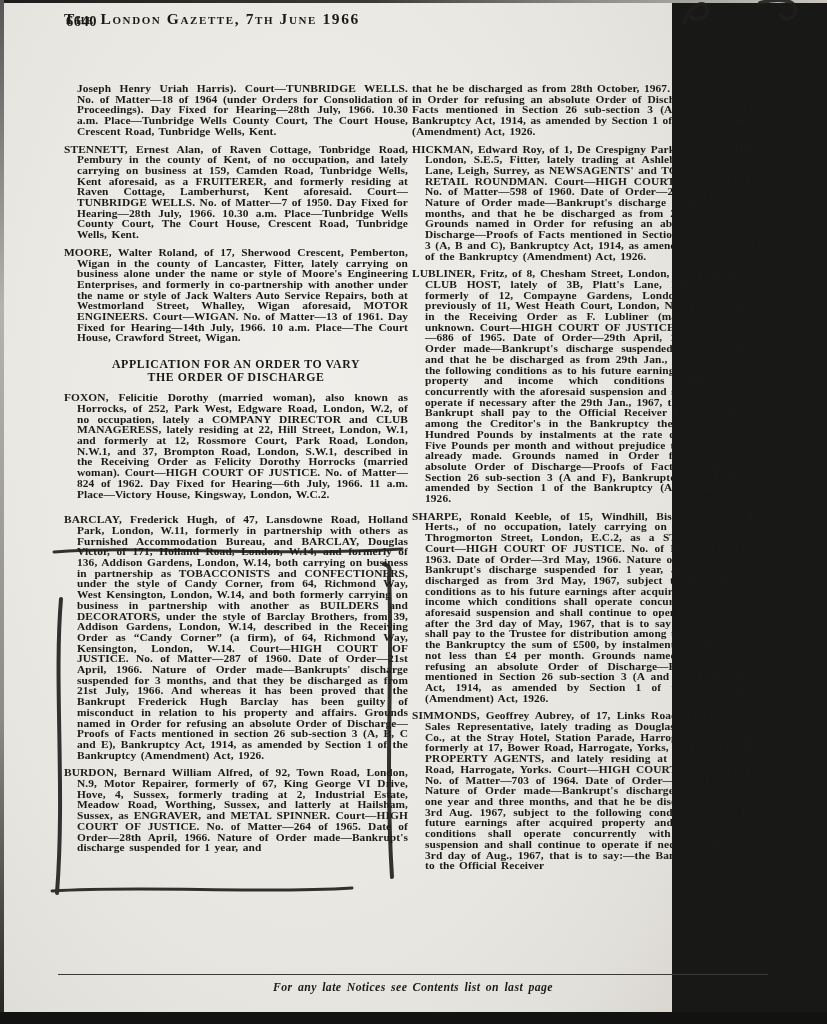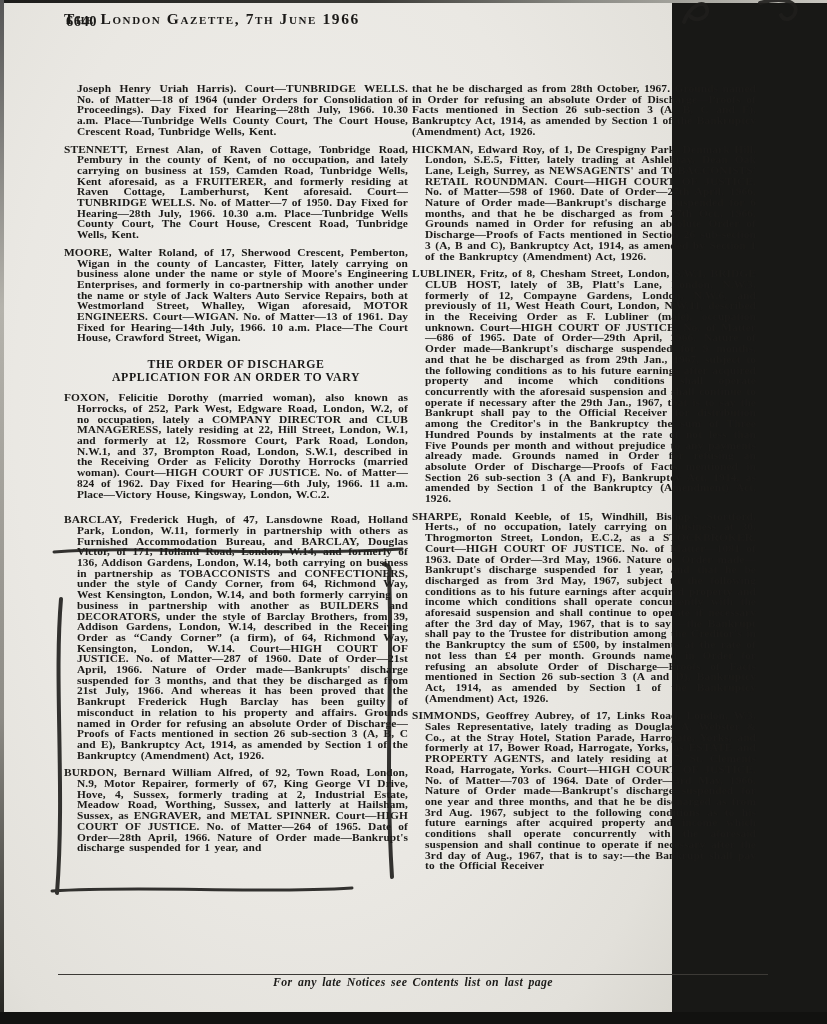--- a/index.html
+++ b/index.html
@@ -32,21 +32,21 @@
     padding-left:13px;text-indent:-13px;margin:0 0 7px 0;
   }
   .notice.cont-indent{padding-left:13px;text-indent:0;}
   .notice.cont-flush{padding-left:0;text-indent:0;}
   .section-heading{
     text-align:center;font-weight:bold;font-size:11.8px;line-height:12.5px;
     letter-spacing:.6px;margin:15px 0 9px 0;
   }
   .footer{
     position:absolute;left:58px;top:974px;width:710px;
-    border-top:1.5px solid #3c3a36;
+    border-top:1.5px solid #3c3a36;padding-top:5px;
     text-align:center;font-size:11.8px;font-style:italic;font-weight:bold;color:#1b1a18;
     letter-spacing:.4px;word-spacing:2px;
   }
   .ink{position:absolute;left:0;top:0;pointer-events:none;}
 </style>
 </head>
 <body>
 
 <div class="paper">
 
@@ -58,22 +58,22 @@
     <div class="masthead">The London Gazette, 7th June 1966</div>
   </div>
 
   <div class="columns">
 
     <div class="col">
       <p class="notice cont-indent">Joseph Henry Uriah Harris). Court—TUNBRIDGE WELLS. No. of Matter—18 of 1964 (under Orders for Consolidation of Proceedings). Day Fixed for Hearing—28th July, 1966. 10.30 a.m. Place—Tunbridge Wells County Court, The Court House, Crescent Road, Tunbridge Wells, Kent.</p>
       <p class="notice">STENNETT, Ernest Alan, of Raven Cottage, Tonbridge Road, Pembury in the county of Kent, of no occupation, and lately carrying on business at 159, Camden Road, Tunbridge Wells, Kent aforesaid, as a FRUITERER, and formerly residing at Raven Cottage, Lamberhurst, Kent aforesaid. Court—TUNBRIDGE WELLS. No. of Matter—7 of 1950. Day Fixed for Hearing—28th July, 1966. 10.30 a.m. Place—Tunbridge Wells County Court, The Court House, Crescent Road, Tunbridge Wells, Kent.</p>
       <p class="notice">MOORE, Walter Roland, of 17, Sherwood Crescent, Pemberton, Wigan in the county of Lancaster, Fitter, lately carrying on business alone under the name or style of Moore's Engineering Enterprises, and formerly in co-partnership with another under the name or style of Jack Walters Auto Service Repairs, both at Westmorland Street, Whalley, Wigan aforesaid, MOTOR ENGINEERS. Court—WIGAN. No. of Matter—13 of 1961. Day Fixed for Hearing—14th July, 1966. 10 a.m. Place—The Court House, Crawford Street, Wigan.</p>
       <div class="section-heading">
+        <div>APPLICATION FOR AN ORDER TO VARY</div>
         <div>THE ORDER OF DISCHARGE</div>
-        <div>APPLICATION FOR AN ORDER TO VARY</div>
       </div>
       <p class="notice">FOXON, Felicitie Dorothy (married woman), also known as Horrocks, of 252, Park West, Edgware Road, London, W.2, of no occupation, lately a COMPANY DIRECTOR and CLUB MANAGERESS, lately residing at 22, Hill Street, London, W.1, and formerly at 12, Rossmore Court, Park Road, London, N.W.1, and 37, Brompton Road, London, S.W.1, described in the Receiving Order as Felicity Dorothy Horrocks (married woman). Court—HIGH COURT OF JUSTICE. No. of Matter—824 of 1962. Day Fixed for Hearing—6th July, 1966. 11 a.m. Place—Victory House, Kingsway, London, W.C.2.</p>
       <div class="section-heading">
       </div>
       <p class="notice">BARCLAY, Frederick Hugh, of 47, Lansdowne Road, Holland Park, London, W.11, formerly in partnership with others as Furnished Accommodation Bureau, and BARCLAY, Douglas Victor, of 171, Holland Road, London, W.14, and formerly of 136, Addison Gardens, London, W.14, both carrying on business in partnership as TOBACCONISTS and CONFECTIONERS, under the style of Candy Corner, from 64, Richmond Way, West Kensington, London, W.14, and both formerly carrying on business in partnership with another as BUILDERS and DECORATORS, under the style of Barclay Brothers, from 39, Addison Gardens, London, W.14, described in the Receiving Order as “Candy Corner” (a firm), of 64, Richmond Way, Kensington, London, W.14. Court—HIGH COURT OF JUSTICE. No. of Matter—287 of 1960. Date of Order—21st April, 1966. Nature of Order made—Bankrupts' discharge suspended for 3 months, and that they be discharged as from 21st July, 1966. And whereas it has been proved that the Bankrupt Frederick Hugh Barclay has been guilty of misconduct in relation to his property and affairs. Grounds named in Order for refusing an absolute Order of Discharge—Proofs of Facts mentioned in section 26 sub-section 3 (A, B, C and E), Bankruptcy Act, 1914, as amended by Section 1 of the Bankruptcy (Amendment) Act, 1926.</p>
       <p class="notice">BURDON, Bernard William Alfred, of 92, Town Road, London, N.9, Motor Repairer, formerly of 67, King George VI Drive, Hove, 4, Sussex, formerly trading at 2, Industrial Estate, Meadow Road, Worthing, Sussex, and latterly at Hailsham, Sussex, as ENGRAVER, and METAL SPINNER. Court—HIGH COURT OF JUSTICE. No. of Matter—264 of 1965. Date of Order—28th April, 1966. Nature of Order made—Bankrupt's discharge suspended for 1 year, and</p>
     </div>
 
     <div class="col">
       <p class="notice cont-flush">that he be discharged as from 28th October, 1967. Grounds named in Order for refusing an absolute Order of Discharge—Proofs of Facts mentioned in Section 26 sub-section 3 (A, B, C and F), Bankruptcy Act, 1914, as amended by Section 1 of the Bankruptcy (Amendment) Act, 1926.</p>

